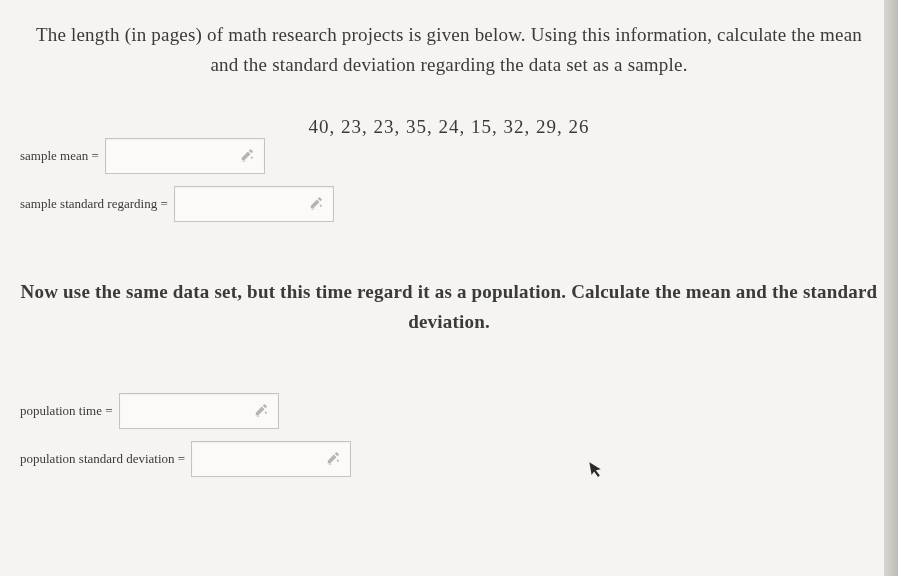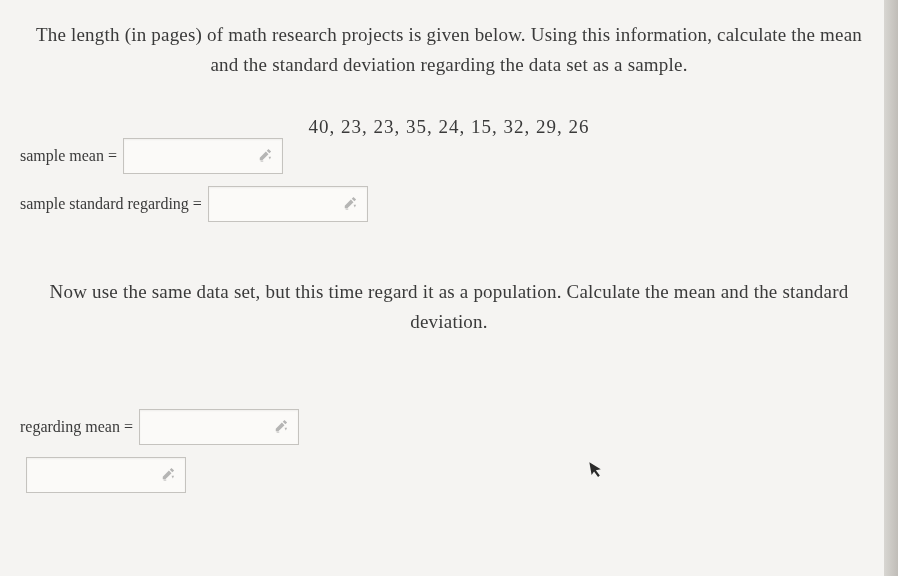--- a/index.html
+++ b/index.html
@@ -33,21 +33,21 @@
       text-align: center;
     }
     .data-values {
       text-align: center;
       font-size: 19px;
       letter-spacing: 1px;
     }
     .answer-row {
       display: flex;
       align-items: center;
-      font-size: 16px;
+      font-size: 13px;
       margin-bottom: 12px;
     }
     .answer-label {
       white-space: nowrap;
     }
     .input-box {
       display: inline-flex;
       align-items: center;
       justify-content: flex-end;
       border: 1px solid #c5c3bf;
@@ -66,21 +66,22 @@
       opacity: 0.6;
     }
     .pencil-icon svg {
       width: 14px;
       height: 14px;
     }
     .section2 {
       margin-top: 55px;
     }
     .section2 .question-text {
-      margin-bottom: 71px;
+      margin-bottom: 55px;
+      font-weight: bold;
     }
     .cursor {
       position: absolute;
       left: 590px;
       top: 460px;
       font-size: 16px;
       color: #2a2a2a;
       transform: rotate(-10deg);
     }
   </style>
@@ -116,33 +117,34 @@
           <polygon points="12,10 15,10 13.5,13" fill="#888"></polygon>
         </svg>
     </span>
   </span>
 </div>
 
 <div class="section2">
   <p class="question-text">Now use the same data set, but this time regard it as a population. Calculate the mean and the standard deviation.</p>
 
   <div class="answer-row">
-    <span class="answer-label">regarding mean =</span>
+    <span class="answer-label">population time =</span>
     <span class="input-box w1">
       <span class="pencil-icon">
         <svg viewBox="0 0 16 16">
             <path d="M2 11 L9 4 L12 7 L5 14 L2 14 Z M10 3 L12 1 L15 4 L13 6 Z" fill="#888"></path>
             <path d="M3 15 L6 15" stroke="#888" stroke-width="1"></path>
             <polygon points="12,10 15,10 13.5,13" fill="#888"></polygon>
           </svg>
       </span>
     </span>
   </div>
 
   <div class="answer-row">
+    <span class="answer-label">population standard deviation =</span>
     <span class="input-box w2">
       <span class="pencil-icon">
         <svg viewBox="0 0 16 16">
             <path d="M2 11 L9 4 L12 7 L5 14 L2 14 Z M10 3 L12 1 L15 4 L13 6 Z" fill="#888"></path>
             <path d="M3 15 L6 15" stroke="#888" stroke-width="1"></path>
             <polygon points="12,10 15,10 13.5,13" fill="#888"></polygon>
           </svg>
       </span>
     </span>
   </div>

